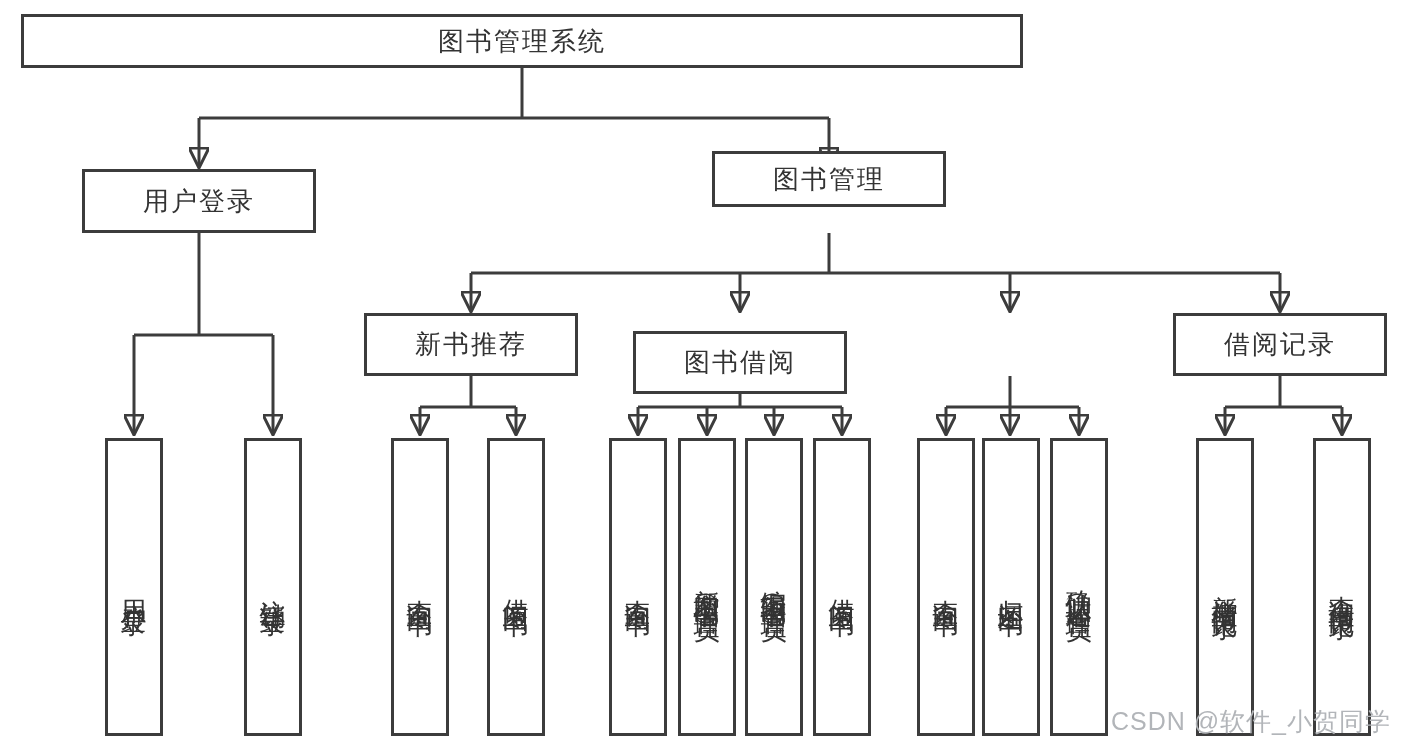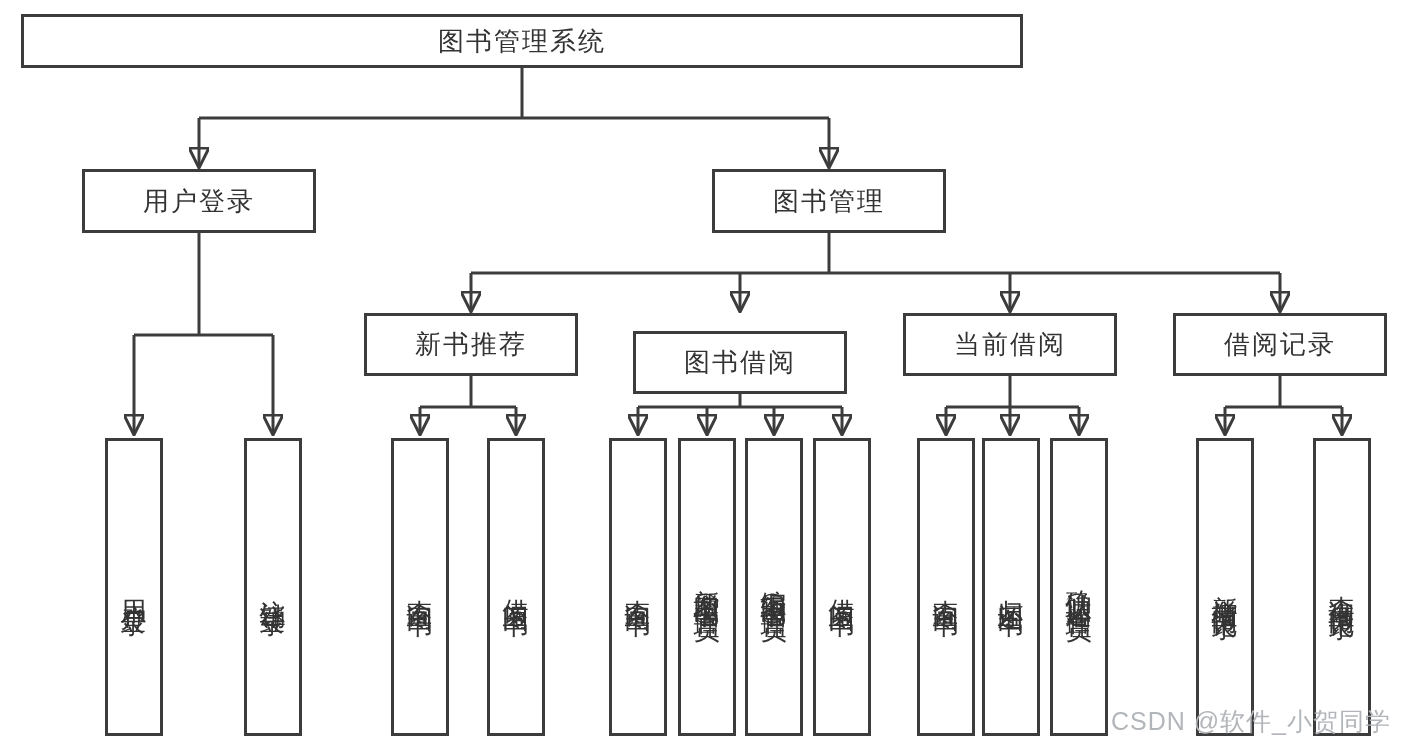--- a/index.html
+++ b/index.html
@@ -97,25 +97,24 @@
     <path d="M1079 407 V433" marker-end="url(#arrow)"></path>
 
     <path d="M1280 376 V407 M1225 407 H1342"></path>
     <path d="M1225 407 V433" marker-end="url(#arrow)"></path>
     <path d="M1342 407 V433" marker-end="url(#arrow)"></path>
   </svg>
 
   <div class="node" style="left:21px;top:14px;width:1002px;height:54px;">图书管理系统</div>
 
   <div class="node" style="left:82px;top:169px;width:234px;height:64px;">用户登录</div>
-  <div class="node" style="left:712px;top:169px;width:234px;height:64px;">图书管理</div>
+  <div class="node" style="left:712px;top:151px;width:234px;height:56px;">图书管理</div>
 
   <div class="node" style="left:364px;top:313px;width:214px;height:63px;font-family:Liberation Serif, serif;">新书推荐</div>
   <div class="node" style="left:633px;top:331px;width:214px;height:63px;">图书借阅</div>
-  <div class="node" style="left:903px;top:313px;width:214px;height:63px;">当前借阅</div>
   <div class="node" style="left:1173px;top:313px;width:214px;height:63px;">借阅记录</div>
 
   <div class="vnode" style="left:105px;">
     <span class="vtext">用户登录</span>
   </div>
   <div class="vnode" style="left:244px;">
     <span class="vtext">注销登录</span>
   </div>
 
   <div class="vnode" style="left:391px;">

